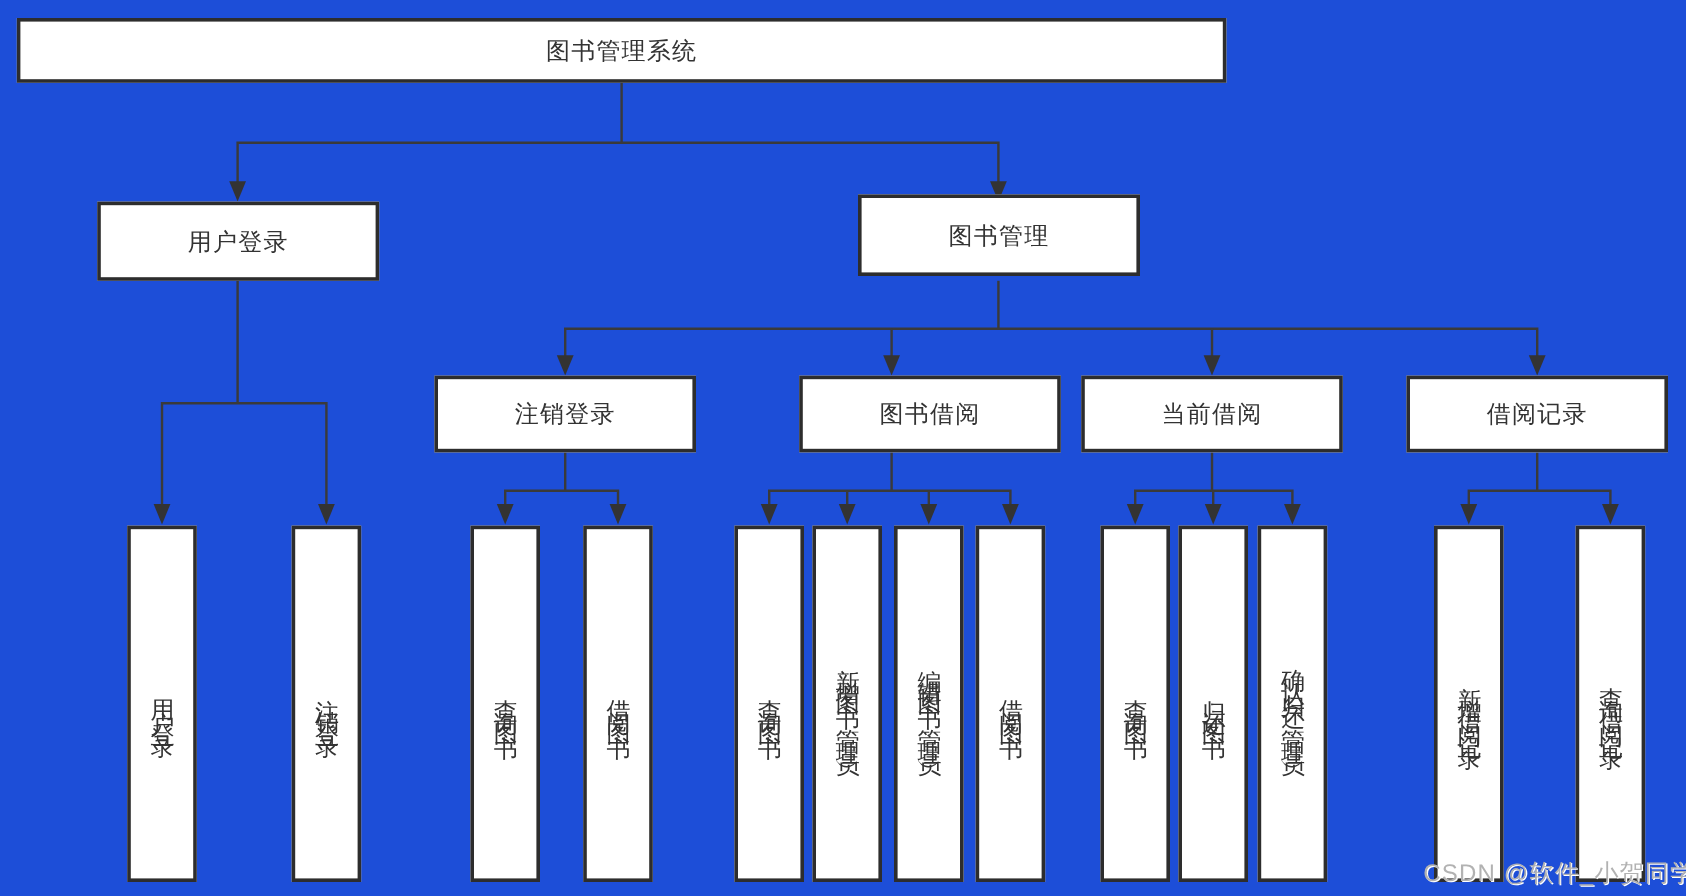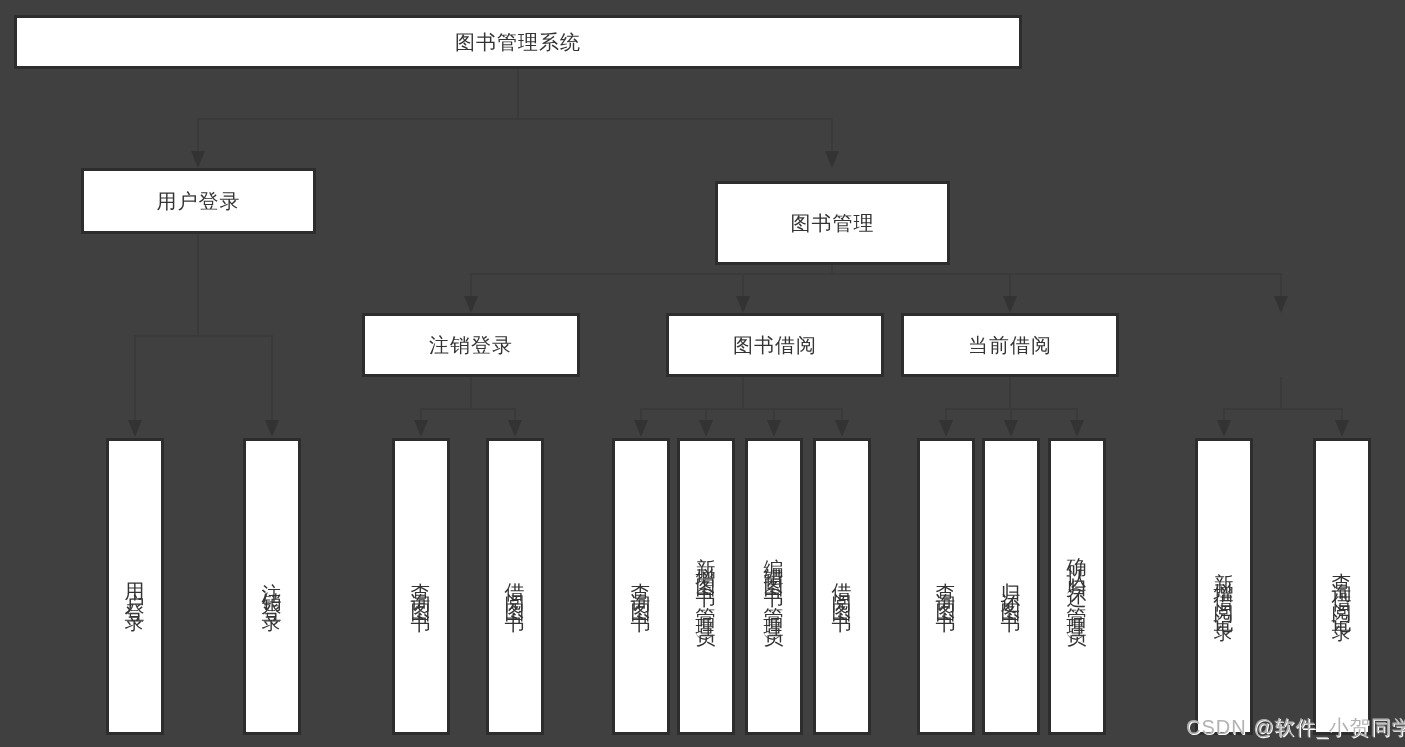--- a/index.html
+++ b/index.html
@@ -1,20 +1,20 @@
 <!DOCTYPE html>
 <html><head>
 <meta charset="utf-8">
 <style>
   html, body { margin: 0; padding: 0; background: #ffffff; }
   .stage {
     position: relative;
     width: 1405px;
     height: 747px;
-    background: #404040;
+    background: #1d4ed8;
     overflow: hidden;
     font-family: "Liberation Sans", sans-serif;
     color: #333333;
   }
   .connector-layer {
     position: absolute;
     left: 0; top: 0;
     width: 1405px; height: 747px;
   }
   .node {
@@ -34,21 +34,21 @@
     text-orientation: mixed;
     font-size: 20px;
     letter-spacing: 10px;
     line-height: 1;
     text-align: center;
   }
   
   .n-root   { left: 14px;  top: 15px;  width: 1008px; height: 54px; }
   
   .n-login  { left: 81px;  top: 168px; width: 235px; height: 66px; }
-  .n-mgmt   { left: 715px; top: 181px; width: 235px; height: 84px; }
+  .n-mgmt   { left: 715px; top: 162px; width: 235px; height: 68px; }
   
   .lvl3 { top: 313px; height: 64px; width: 218px; }
   .n-newbook { left: 362px; }
   .n-borrow  { left: 634px; margin-left: 32px; }
   .n-current { left: 901px; }
   .n-records { left: 1172px; }
   
   .leaf { top: 438px; height: 297px; width: 58px; }
   .n-a1 { left: 106px; }
   .n-a2 { left: 243px; }
@@ -135,20 +135,21 @@
   </svg>
 
   <div class="node n-root">图书管理系统</div>
 
   <div class="node n-login">用户登录</div>
   <div class="node n-mgmt">图书管理</div>
 
   <div class="node lvl3 n-newbook">注销登录</div>
   <div class="node lvl3 n-borrow">图书借阅</div>
   <div class="node lvl3 n-current">当前借阅</div>
+  <div class="node lvl3 n-records">借阅记录</div>
 
   <div class="node vert leaf n-a1">用户登录</div>
   <div class="node vert leaf n-a2">注销登录</div>
 
   <div class="node vert leaf n-b1">查询图书</div>
   <div class="node vert leaf n-b2">借阅图书</div>
 
   <div class="node vert leaf n-c1">查询图书</div>
   <div class="node vert leaf n-c2">新增图书（管理员）</div>
   <div class="node vert leaf n-c3">编辑图书（管理员）</div>

